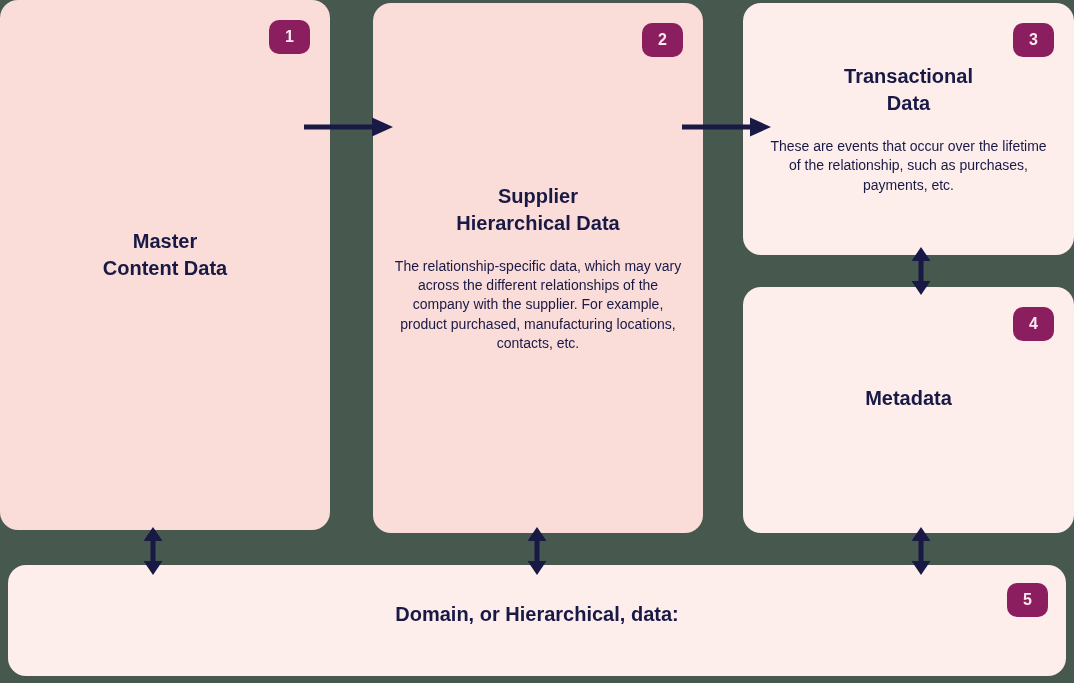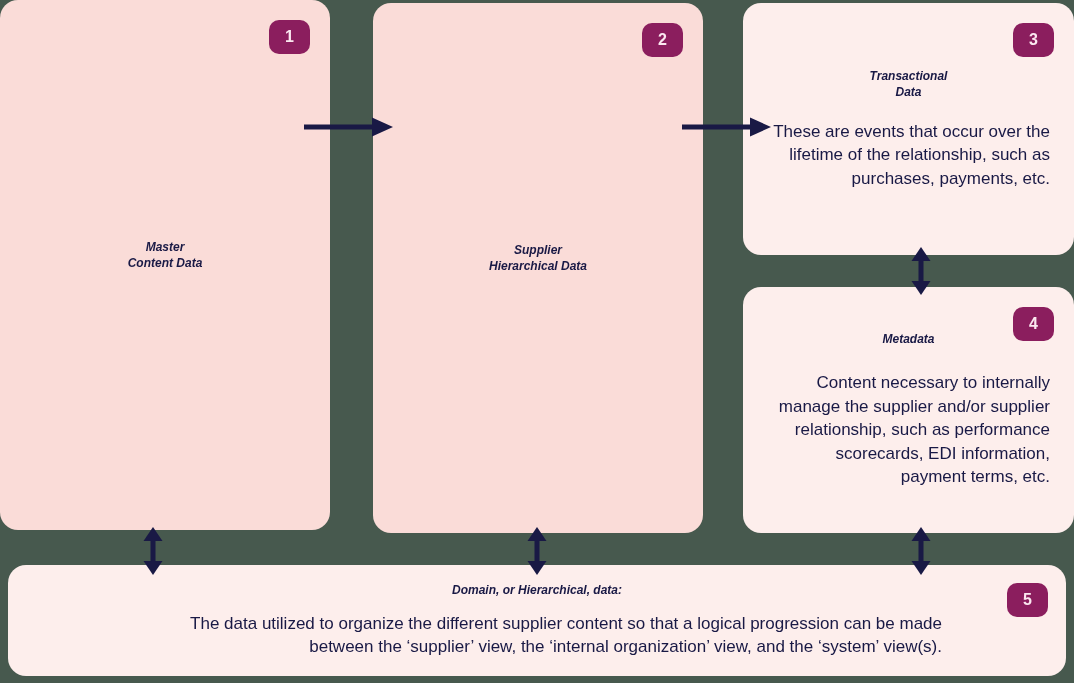--- a/index.html
+++ b/index.html
@@ -40,30 +40,28 @@
     top:20px;right:20px;
     width:41px;height:34px;
     border-radius:10px;
     background:var(--badge);
     color:var(--badge-text);
     display:flex;align-items:center;justify-content:center;
     font-weight:700;font-size:16px;
   }
   .title{
     font-weight:700;
-    font-size:12px;
+    font-size:20px;
     line-height:1.35;
     white-space:pre-line;
     margin-bottom:20px;
-    font-style:italic;
   }
   .body{
-    font-size:17px;
+    font-size:14px;
     line-height:1.38;
-    text-align:right;
   }
   .card1 .body,.card2 .body{padding:0 20px;}
   .card3 .body,.card4 .body{padding:0 24px;}
   .card5 .title{margin-bottom:13px;}
   .card5 .body{max-width:810px;}
   .arrow{position:absolute;}
 </style>
 </head>
 <body>
 
@@ -72,39 +70,38 @@
   <div class="card pink card1" style="left:0;top:3;width:330px;height:530px">
     <span class="badge">1</span>
     <div class="title">Master
 Content Data</div>
   </div>
 
   <div class="card pink card2" style="left:373px;top:3px;width:330px;height:530px">
     <span class="badge">2</span>
     <div class="title">Supplier
 Hierarchical Data</div>
+    <div class="body">The relationship-specific data, which may vary across the different relationships of the company with the supplier. For example, product purchased, manufacturing locations, contacts, etc.</div>
   </div>
 
   <div class="card light card3" style="left:743px;top:3px;width:331px;height:252px">
     <span class="badge">3</span>
     <div class="title">Transactional
 Data</div>
     <div class="body">These are events that occur over the lifetime of the relationship, such as purchases, payments, etc.</div>
   </div>
 
   <div class="card light card4" style="left:743px;top:287px;width:331px;height:246px">
     <span class="badge">4</span>
     <div class="title" style="margin-bottom:24px">Metadata</div>
-    <div class="body">Content necessary to internally manage the supplier and/or supplier relationship, such as performance scorecards, EDI information, payment terms, etc.</div>
   </div>
 
   <div class="card light card5" style="left:8px;top:565px;width:1058px;height:111px">
     <span class="badge" style="top:18px;right:18px">5</span>
     <div class="title">Domain, or Hierarchical, data:</div>
-    <div class="body">The data utilized to organize the different supplier content so that a logical progression can be made between the ‘supplier’ view, the ‘internal organization’ view, and the ‘system’ view(s).</div>
   </div>
 
   <svg class="arrow" style="left:302px;top:114px" width="92" height="26" viewBox="0 0 92 26">
     <line x1="2" y1="13" x2="72" y2="13" stroke="var(--arrow)" stroke-width="5"></line>
     <path d="M70 3.5 L91 13 L70 22.5 Z" fill="var(--arrow)"></path>
   </svg>
 
   <svg class="arrow" style="left:680px;top:114px" width="92" height="26" viewBox="0 0 92 26">
     <line x1="2" y1="13" x2="72" y2="13" stroke="var(--arrow)" stroke-width="5"></line>
     <path d="M70 3.5 L91 13 L70 22.5 Z" fill="var(--arrow)"></path>

